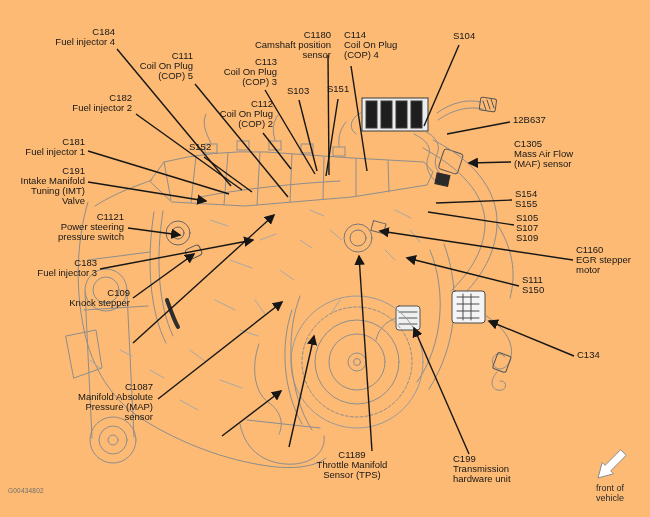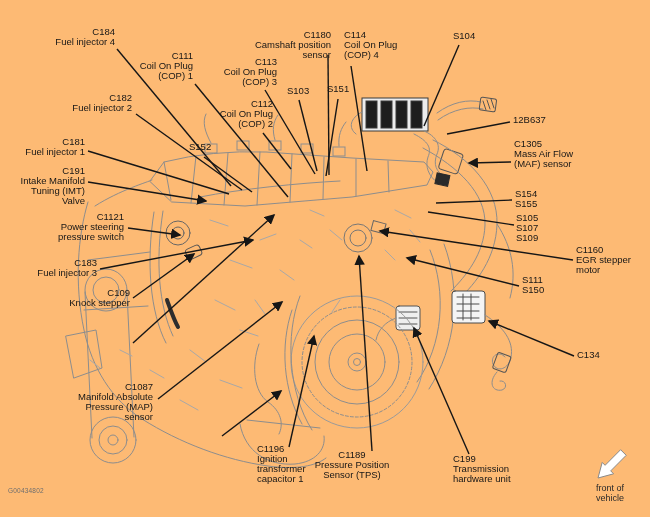--- a/index.html
+++ b/index.html
@@ -169,21 +169,21 @@
     </g>
   </svg>
 
   <div class="callout al-r" style="right:535px;top:27px">
       <span>C184</span>
       <span>Fuel injector 4</span>
     </div>
   <div class="callout al-r" style="right:457px;top:51px">
       <span>C111</span>
       <span>Coil On Plug</span>
-      <span>(COP) 1</span>
+      <span>(COP) 5</span>
     </div>
   <div class="callout al-r" style="right:319px;top:30px">
       <span>C1180</span>
       <span>Camshaft position</span>
       <span>sensor</span>
     </div>
   <div class="callout al-l" style="left:344px;top:30px">
       <span>C114</span>
       <span>Coil On Plug</span>
       <span>(COP) 4</span>
@@ -262,29 +262,23 @@
   <div class="callout al-r" style="right:520px;top:288px">
       <span>C109</span>
       <span>Knock stepper</span>
     </div>
   <div class="callout al-r" style="right:497px;top:382px">
       <span>C1087</span>
       <span>Manifold Absolute</span>
       <span>Pressure (MAP)</span>
       <span>sensor</span>
     </div>
-  <div class="callout al-l" style="left:257px;top:444px">
-      <span>C1196</span>
-      <span>Ignition</span>
-      <span>transformer</span>
-      <span>capacitor 1</span>
-    </div>
   <div class="callout al-c" style="left:310px;top:450px;width:84px">
       <span>C1189</span>
-      <span>Pressure Position</span>
+      <span>Throttle Manifold</span>
       <span>Sensor (TPS)</span>
     </div>
   <div class="callout al-l" style="left:453px;top:454px">
       <span>C199</span>
       <span>Transmission</span>
       <span>hardware unit</span>
     </div>
   <div class="callout al-l" style="left:577px;top:350px">
       <span>C134</span>
     </div>

